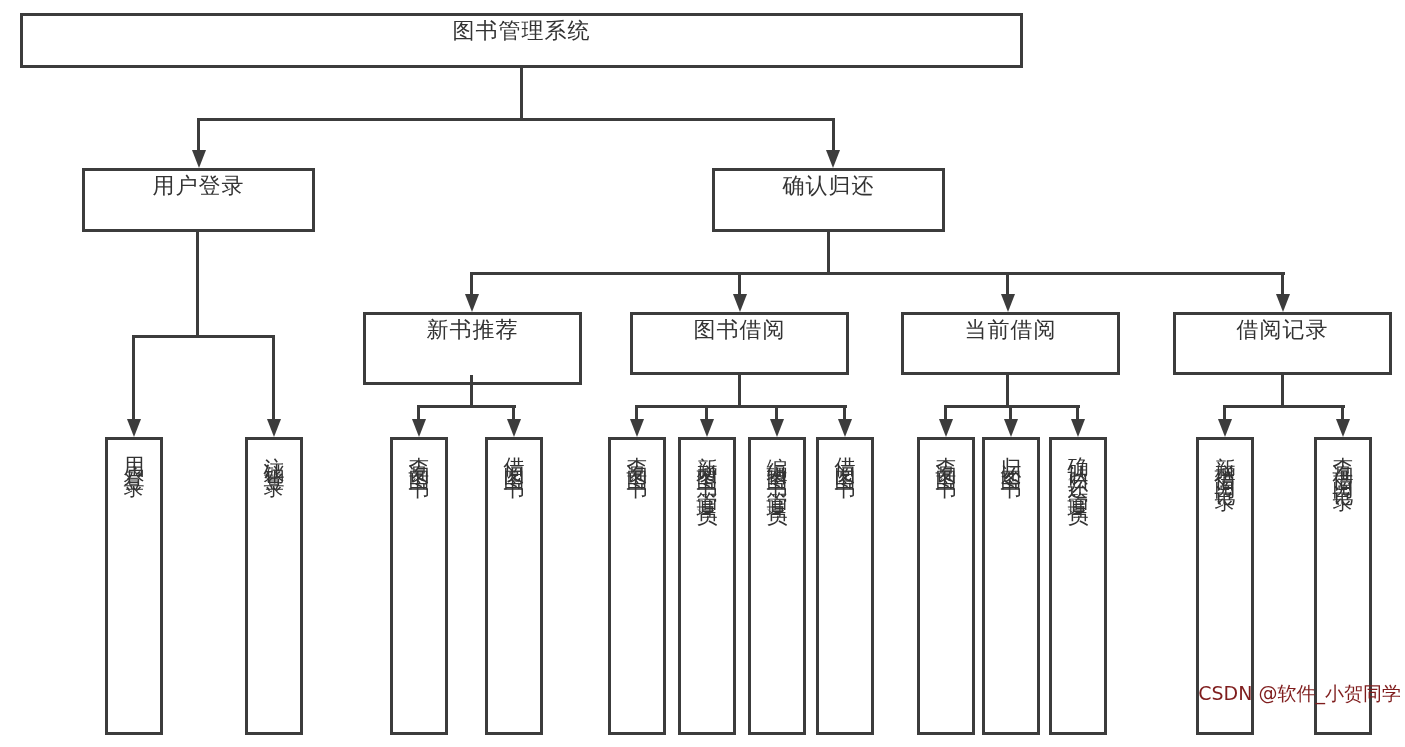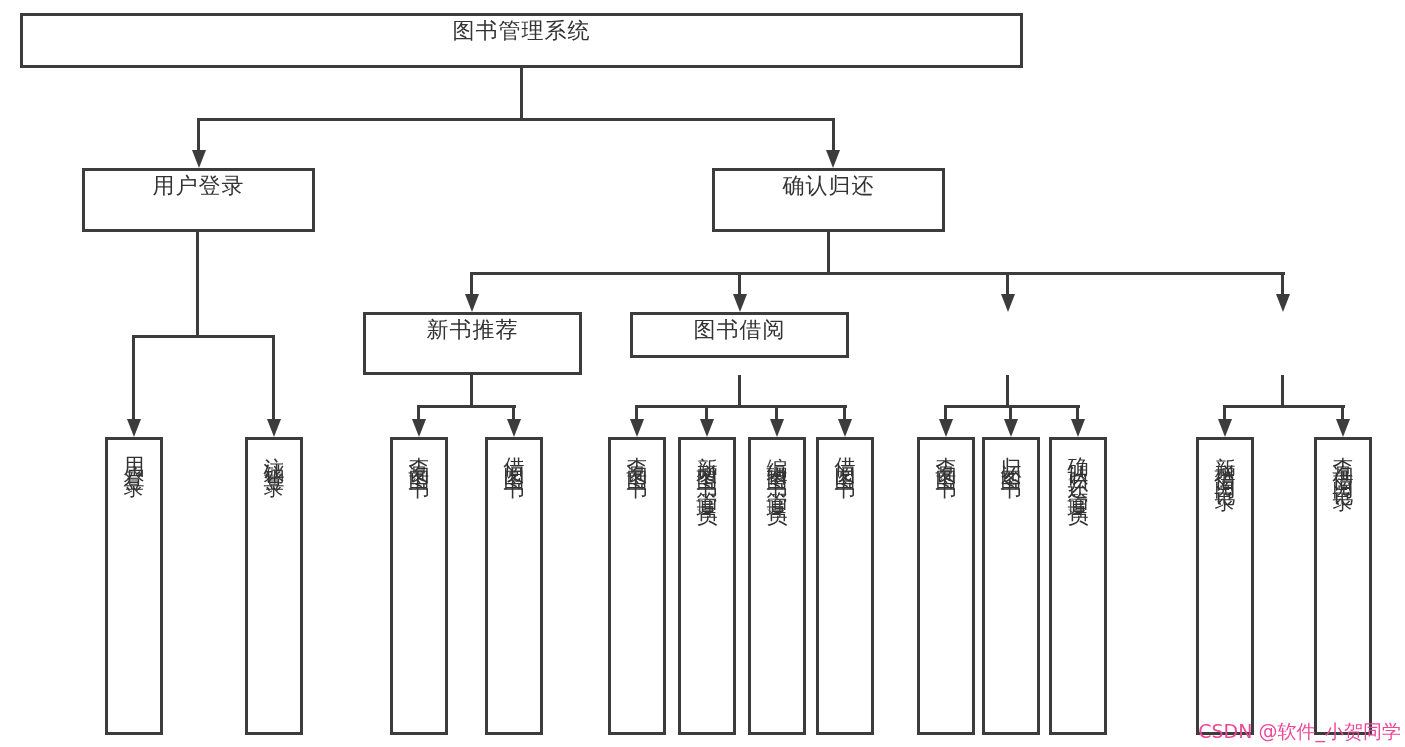--- a/index.html
+++ b/index.html
@@ -36,24 +36,24 @@
   .hline { position: absolute; height: 3px; background: #3c3c3c; }
   .arrow {
     position: absolute;
     width: 0; height: 0;
     border-left: 7px solid transparent;
     border-right: 7px solid transparent;
     border-top: 18px solid #3c3c3c;
   }
   .watermark {
     position: absolute;
-    top: 719px;
+    top: 681px;
     right: 4px;
     font-size: 19px;
-    color: #ec4899;
+    color: #7f1d1d;
     white-space: nowrap;
   }
 </style>
 </head>
 <body>
 
 <div class="canvas">
 
   <div class="box hbox" style="left:20px;top:13px;width:1003px;height:55px">
     <span class="label">图书管理系统</span>
@@ -84,25 +84,31 @@
   <div class="hline" style="left:471px;top:272px;width:814px"></div>
   <div class="vline" style="left:470px;top:272px;height:24px"></div>
   <div class="arrow" style="left:465px;top:294px"></div>
   <div class="vline" style="left:738px;top:272px;height:24px"></div>
   <div class="arrow" style="left:733px;top:294px"></div>
   <div class="vline" style="left:1006px;top:272px;height:24px"></div>
   <div class="arrow" style="left:1001px;top:294px"></div>
   <div class="vline" style="left:1281px;top:272px;height:24px"></div>
   <div class="arrow" style="left:1276px;top:294px"></div>
 
-  <div class="box hbox" style="left:363px;top:312px;width:219px;height:63px">
+  <div class="box hbox" style="left:363px;top:312px;width:219px;height:73px">
     <span class="label">新书推荐</span>
   </div>
-  <div class="box hbox" style="left:630px;top:312px;width:219px;height:46px">
+  <div class="box hbox" style="left:630px;top:312px;width:219px;height:63px">
     <span class="label">图书借阅</span>
+  </div>
+  <div class="box hbox" style="left:901px;top:312px;width:219px;height:63px">
+    <span class="label">当前借阅</span>
+  </div>
+  <div class="box hbox" style="left:1173px;top:312px;width:219px;height:63px">
+    <span class="label">借阅记录</span>
   </div>
 
   <div class="vline" style="left:470px;top:375px;height:32px"></div>
   <div class="hline" style="left:418px;top:405px;width:98px"></div>
   <div class="vline" style="left:417px;top:405px;height:16px"></div>
   <div class="arrow" style="left:412px;top:419px"></div>
   <div class="vline" style="left:512px;top:405px;height:16px"></div>
   <div class="arrow" style="left:507px;top:419px"></div>
 
   <div class="vline" style="left:738px;top:375px;height:32px"></div>

